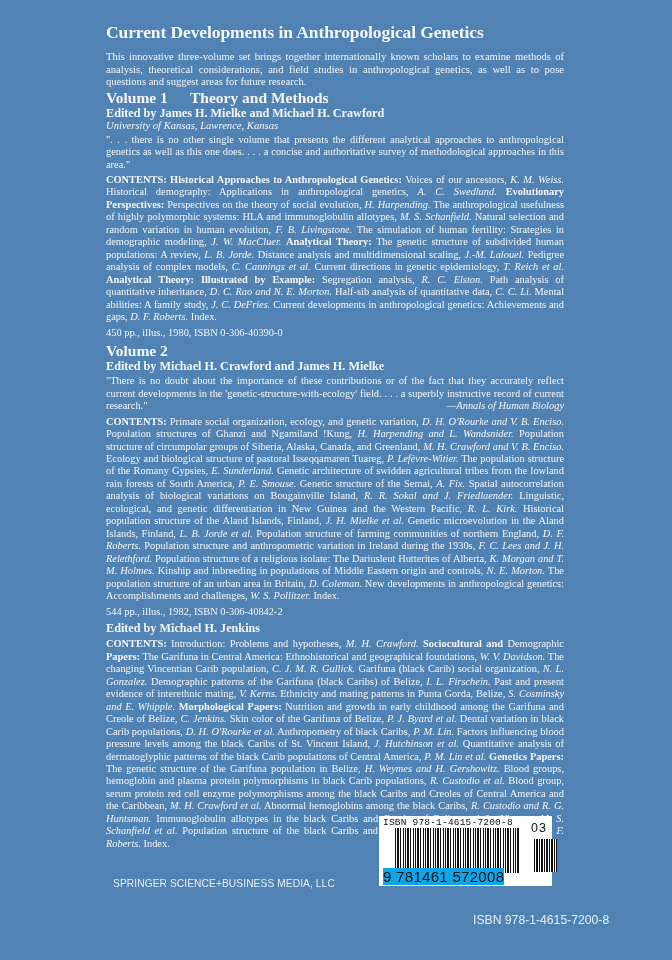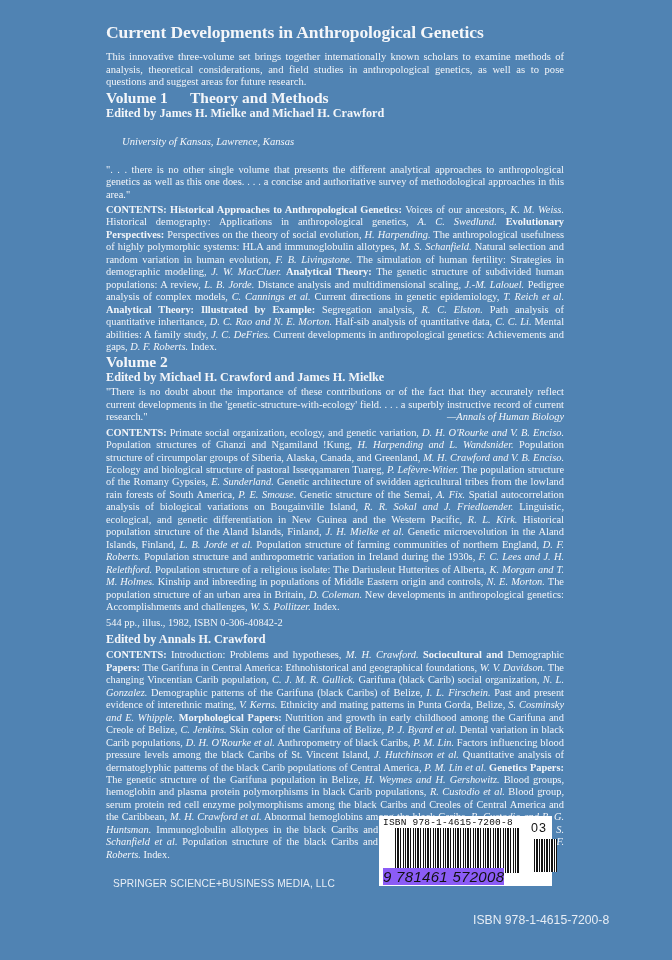--- a/index.html
+++ b/index.html
@@ -10,75 +10,76 @@
     font-family:"Liberation Serif", "DejaVu Serif", serif;
     position:relative;
   }
   .page { position:absolute; left:106px; top:22px; width:458px; }
   .title { font-weight:bold; font-size:17.5px; margin:0 0 9px 0; line-height:20px; letter-spacing:-0.1px; }
   .intro { font-size:10.6px; line-height:12.6px; text-align:justify; margin:0; }
   .vol-head { font-weight:bold; font-size:15.5px; line-height:17px; margin:0; display:flex; }
   .vol-num { width:84px; flex:none; }
   .vol-sub { font-size:13px; }
   .editors { font-weight:bold; font-size:12.2px; line-height:14px; margin:0; }
-  .affil { font-style:italic; font-size:10.6px; line-height:12px; margin:16px; }
+  .affil { font-style:italic; font-size:10.6px; line-height:12px; margin:0; }
   .quote { font-size:10.4px; line-height:12.4px; text-align:justify; margin:2px 0 0 0; }
   .attrib { font-style:italic; font-size:10.4px; line-height:12.4px; text-align:right; margin:0; }
   .contents { font-size:10.4px; line-height:12.45px; text-align:justify; margin:3px 0 0 0; }
   .contents b { font-weight:bold; }
   .contents i { font-style:italic; }
   .pub { font-size:10.4px; line-height:12px; margin:4px 0 3px 0; }
   .barcode {
     position:absolute; left:379px; top:816px; width:173px; height:70px;
     background:#fff; color:#111;
   }
   .bc-isbn { position:absolute; left:4px; top:1px; font-family:"Liberation Mono","DejaVu Sans Mono",monospace; font-size:9.5px; letter-spacing:0.2px; }
   .bc-addon { position:absolute; left:152px; top:5px; font-family:"Liberation Sans",sans-serif; font-size:12.5px; letter-spacing:1px;}
   .bc-bars { position:absolute; left:16px; top:12px; width:124px; height:45px;
     background:repeating-linear-gradient(90deg,#111 0 1px,#fff 1px 2px,#111 2px 4px,#fff 4px 5px,#111 5px 6px,#fff 6px 8px,#111 8px 9px,#fff 9px 10px);
   }
   .bc-addon-bars { position:absolute; left:155px; top:23px; width:23px; height:33px;
     background:repeating-linear-gradient(90deg,#111 0 1px,#fff 1px 2px,#111 2px 4px,#fff 4px 5px);
   }
   .bc-digits { position:absolute; left:4px; top:52px; font-family:"Liberation Sans",sans-serif; font-size:15px; letter-spacing:0.3px; background:transparent;}
-  .bc-digits span { background:#8b5cf6;font-style:italic; }
+  .bc-digits span { background:#0ea5e9; }
   .publisher { position:absolute; left:113px; top:878px; font-family:"Liberation Sans",sans-serif; font-size:10.2px; color:#e6edf5; letter-spacing:0.1px; }
   .isbn-bottom { position:absolute; left:473px; top:913px; font-family:"Liberation Sans",sans-serif; font-size:12.2px; color:#e6edf5; }
 </style>
 </head>
 <body>
 
 <div class="page">
   <h1 class="title">Current Developments in Anthropological Genetics</h1>
   <p class="intro">This innovative three-volume set brings together internationally known scholars to examine methods of analysis, theoretical considerations, and field studies in anthropological genetics, as well as to pose questions and suggest areas for future research.</p>
 
   <section>
     <div class="vol-head">
       <span class="vol-num">Volume 1</span>
       <span>Theory and Methods</span>
     </div>
     <p class="editors">Edited by James H. Mielke and Michael H. Crawford</p>
     <p class="affil">University of Kansas, Lawrence, Kansas</p>
     <p class="quote">". . . there is no other single volume that presents the different analytical approaches to anthropological genetics as well as this one does. . . . a concise and authoritative survey of methodological approaches in this area."</p>
     <p class="contents"><b>CONTENTS: Historical Approaches to Anthropological Genetics:</b> Voices of our ancestors, <i>K. M. Weiss.</i> Historical demography: Applications in anthropological genetics, <i>A. C. Swedlund.</i> <b>Evolutionary Perspectives:</b> Perspectives on the theory of social evolution, <i>H. Harpending.</i> The anthropological usefulness of highly polymorphic systems: HLA and immunoglobulin allotypes, <i>M. S. Schanfield.</i> Natural selection and random variation in human evolution, <i>F. B. Livingstone.</i> The simulation of human fertility: Strategies in demographic modeling, <i>J. W. MacCluer.</i> <b>Analytical Theory:</b> The genetic structure of subdivided human populations: A review, <i>L. B. Jorde.</i> Distance analysis and multidimensional scaling, <i>J.-M. Lalouel.</i> Pedigree analysis of complex models, <i>C. Cannings et al.</i> Current directions in genetic epidemiology, <i>T. Reich et al.</i> <b>Analytical Theory: Illustrated by Example:</b> Segregation analysis, <i>R. C. Elston.</i> Path analysis of quantitative inheritance, <i>D. C. Rao and N. E. Morton.</i> Half-sib analysis of quantitative data, <i>C. C. Li.</i> Mental abilities: A family study, <i>J. C. DeFries.</i> Current developments in anthropological genetics: Achievements and gaps, <i>D. F. Roberts.</i> Index.</p>
+    <p class="pub">450 pp., illus., 1980, ISBN 0-306-40390-0</p>
   </section>
 
   <section>
     <div class="vol-head">
       <span class="vol-num">Volume 2</span>
     </div>
     <p class="editors">Edited by Michael H. Crawford and James H. Mielke</p>
     <p class="quote">"There is no doubt about the importance of these contributions or of the fact that they accurately reflect current developments in the 'genetic-structure-with-ecology' field. . . . a superbly instructive record of current research."</p>
     <p class="attrib" style="margin-top:-12.4px">—Annals of Human Biology</p>
     <p class="contents"><b>CONTENTS:</b> Primate social organization, ecology, and genetic variation, <i>D. H. O'Rourke and V. B. Enciso.</i> Population structures of Ghanzi and Ngamiland !Kung, <i>H. Harpending and L. Wandsnider.</i> Population structure of circumpolar groups of Siberia, Alaska, Canada, and Greenland, <i>M. H. Crawford and V. B. Enciso.</i> Ecology and biological structure of pastoral Isseqqamaren Tuareg, <i>P. Lefèvre-Witier.</i> The population structure of the Romany Gypsies, <i>E. Sunderland.</i> Genetic architecture of swidden agricultural tribes from the lowland rain forests of South America, <i>P. E. Smouse.</i> Genetic structure of the Semai, <i>A. Fix.</i> Spatial autocorrelation analysis of biological variations on Bougainville Island, <i>R. R. Sokal and J. Friedlaender.</i> Linguistic, ecological, and genetic differentiation in New Guinea and the Western Pacific, <i>R. L. Kirk.</i> Historical population structure of the Aland Islands, Finland, <i>J. H. Mielke et al.</i> Genetic microevolution in the Aland Islands, Finland, <i>L. B. Jorde et al.</i> Population structure of farming communities of northern England, <i>D. F. Roberts.</i> Population structure and anthropometric variation in Ireland during the 1930s, <i>F. C. Lees and J. H. Relethford.</i> Population structure of a religious isolate: The Dariusleut Hutterites of Alberta, <i>K. Morgan and T. M. Holmes.</i> Kinship and inbreeding in populations of Middle Eastern origin and controls, <i>N. E. Morton.</i> The population structure of an urban area in Britain, <i>D. Coleman.</i> New developments in anthropological genetics: Accomplishments and challenges, <i>W. S. Pollitzer.</i> Index.</p>
     <p class="pub">544 pp., illus., 1982, ISBN 0-306-40842-2</p>
   </section>
 
   <section>
-    <p class="editors">Edited by Annals H. Crawford</p>
+    <p class="editors">Edited by Michael H. Jenkins</p>
     <p class="contents"><b>CONTENTS:</b> Introduction: Problems and hypotheses, <i>M. H. Crawford.</i> <b>Sociocultural and</b> Demographic <b>Papers:</b> The Garifuna in Central America: Ethnohistorical and geographical foundations, <i>W. V. Davidson.</i> The changing Vincentian Carib population, <i>C. J. M. R. Gullick.</i> Garifuna (black Carib) social organization, <i>N. L. Gonzalez.</i> Demographic patterns of the Garifuna (black Caribs) of Belize, <i>I. L. Firschein.</i> Past and present evidence of interethnic mating, <i>V. Kerns.</i> Ethnicity and mating patterns in Punta Gorda, Belize, <i>S. Cosminsky and E. Whipple.</i> <b>Morphological Papers:</b> Nutrition and growth in early childhood among the Garifuna and Creole of Belize, <i>C. Jenkins.</i> Skin color of the Garifuna of Belize, <i>P. J. Byard et al.</i> Dental variation in black Carib populations, <i>D. H. O'Rourke et al.</i> Anthropometry of black Caribs, <i>P. M. Lin.</i> Factors influencing blood pressure levels among the black Caribs of St. Vincent Island, <i>J. Hutchinson et al.</i> Quantitative analysis of dermatoglyphic patterns of the black Carib populations of Central America, <i>P. M. Lin et al.</i> <b>Genetics Papers:</b> The genetic structure of the Garifuna population in Belize, <i>H. Weymes and H. Gershowitz.</i> Blood groups, hemoglobin and plasma protein polymorphisms in black Carib populations, <i>R. Custodio et al.</i> Blood group, serum protein red cell enzyme polymorphisms among the black Caribs and Creoles of Central America and the Caribbean, <i>M. H. Crawford et al.</i> Abnormal hemoglobins among the black Caribs, <i>R. Custodio and R. G. Huntsman.</i> Immunoglobulin allotypes in the black Caribs and Creoles of Belize and St. Vincent, <i>M. S. Schanfield et al.</i> Population structure of the black Caribs and Creoles, <i>E. Devor et al.</i> Overview, <i>D. F. Roberts.</i> Index.</p>
   </section>
 </div>
 
 <div class="barcode">
   <span class="bc-isbn">ISBN 978-1-4615-7200-8</span>
   <span class="bc-addon">03</span>
   <div class="bc-bars"></div>
   <div class="bc-addon-bars"></div>
   <span class="bc-digits"><span>9 781461 572008</span></span>

